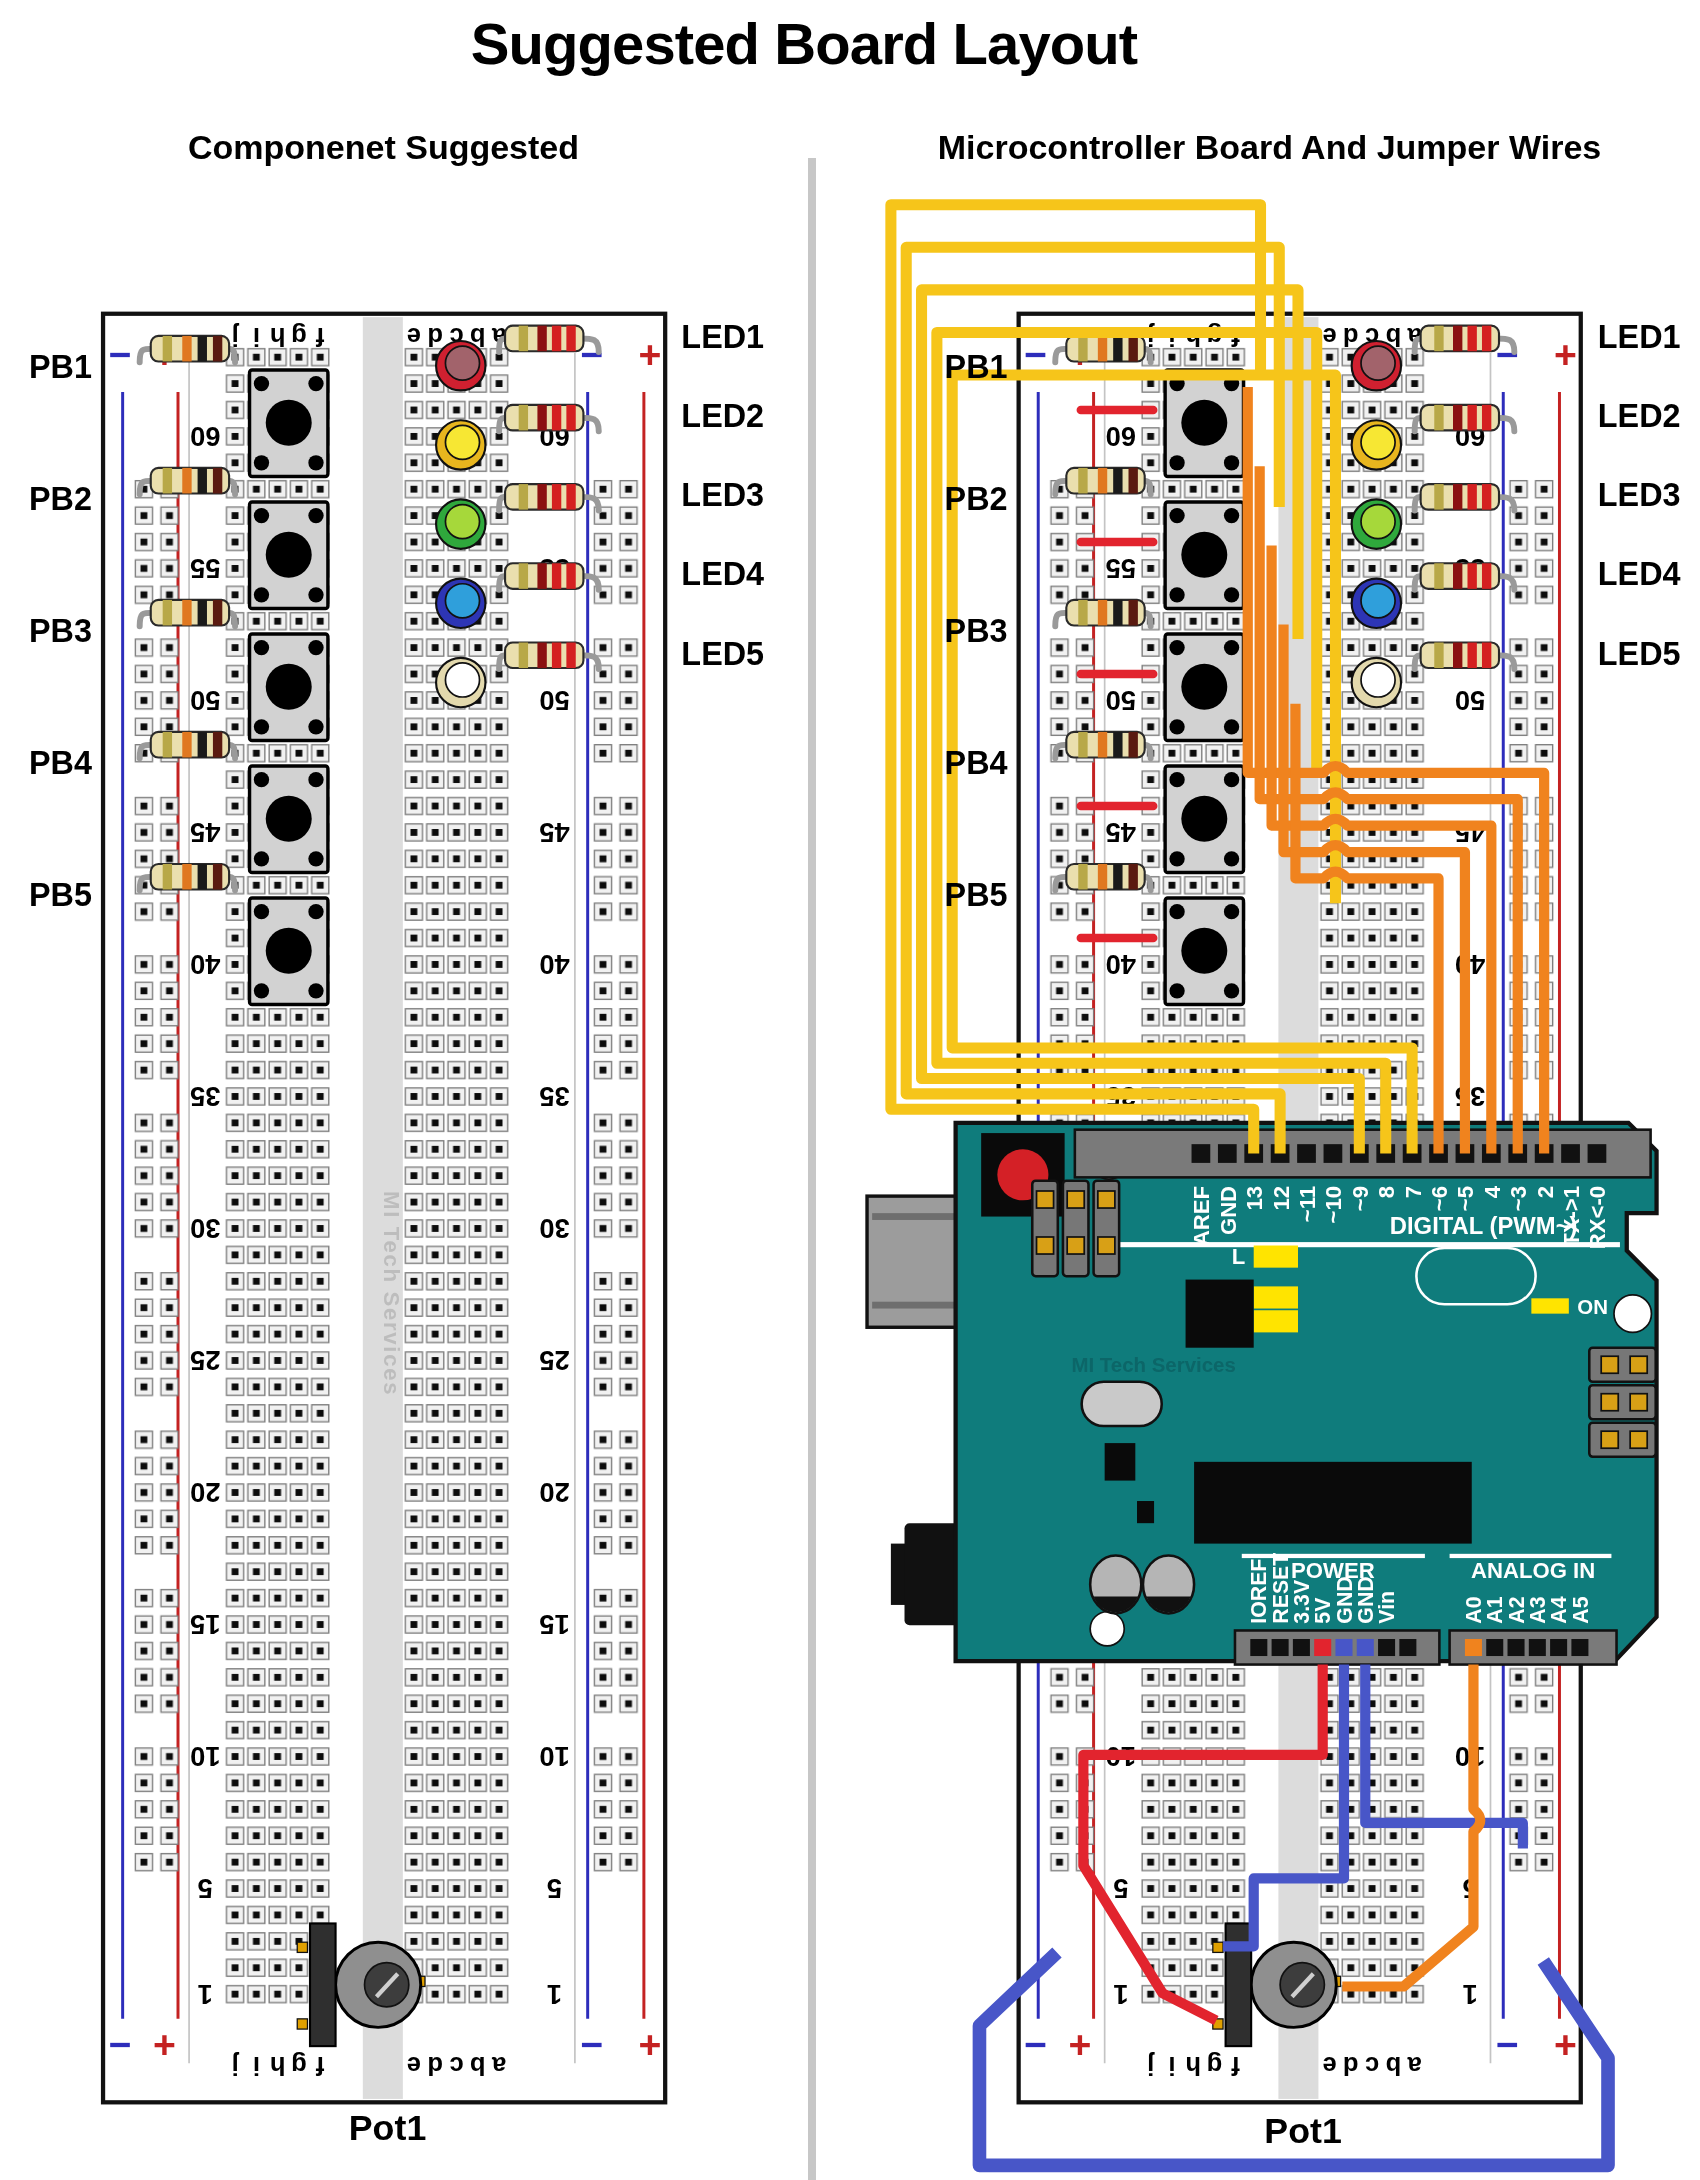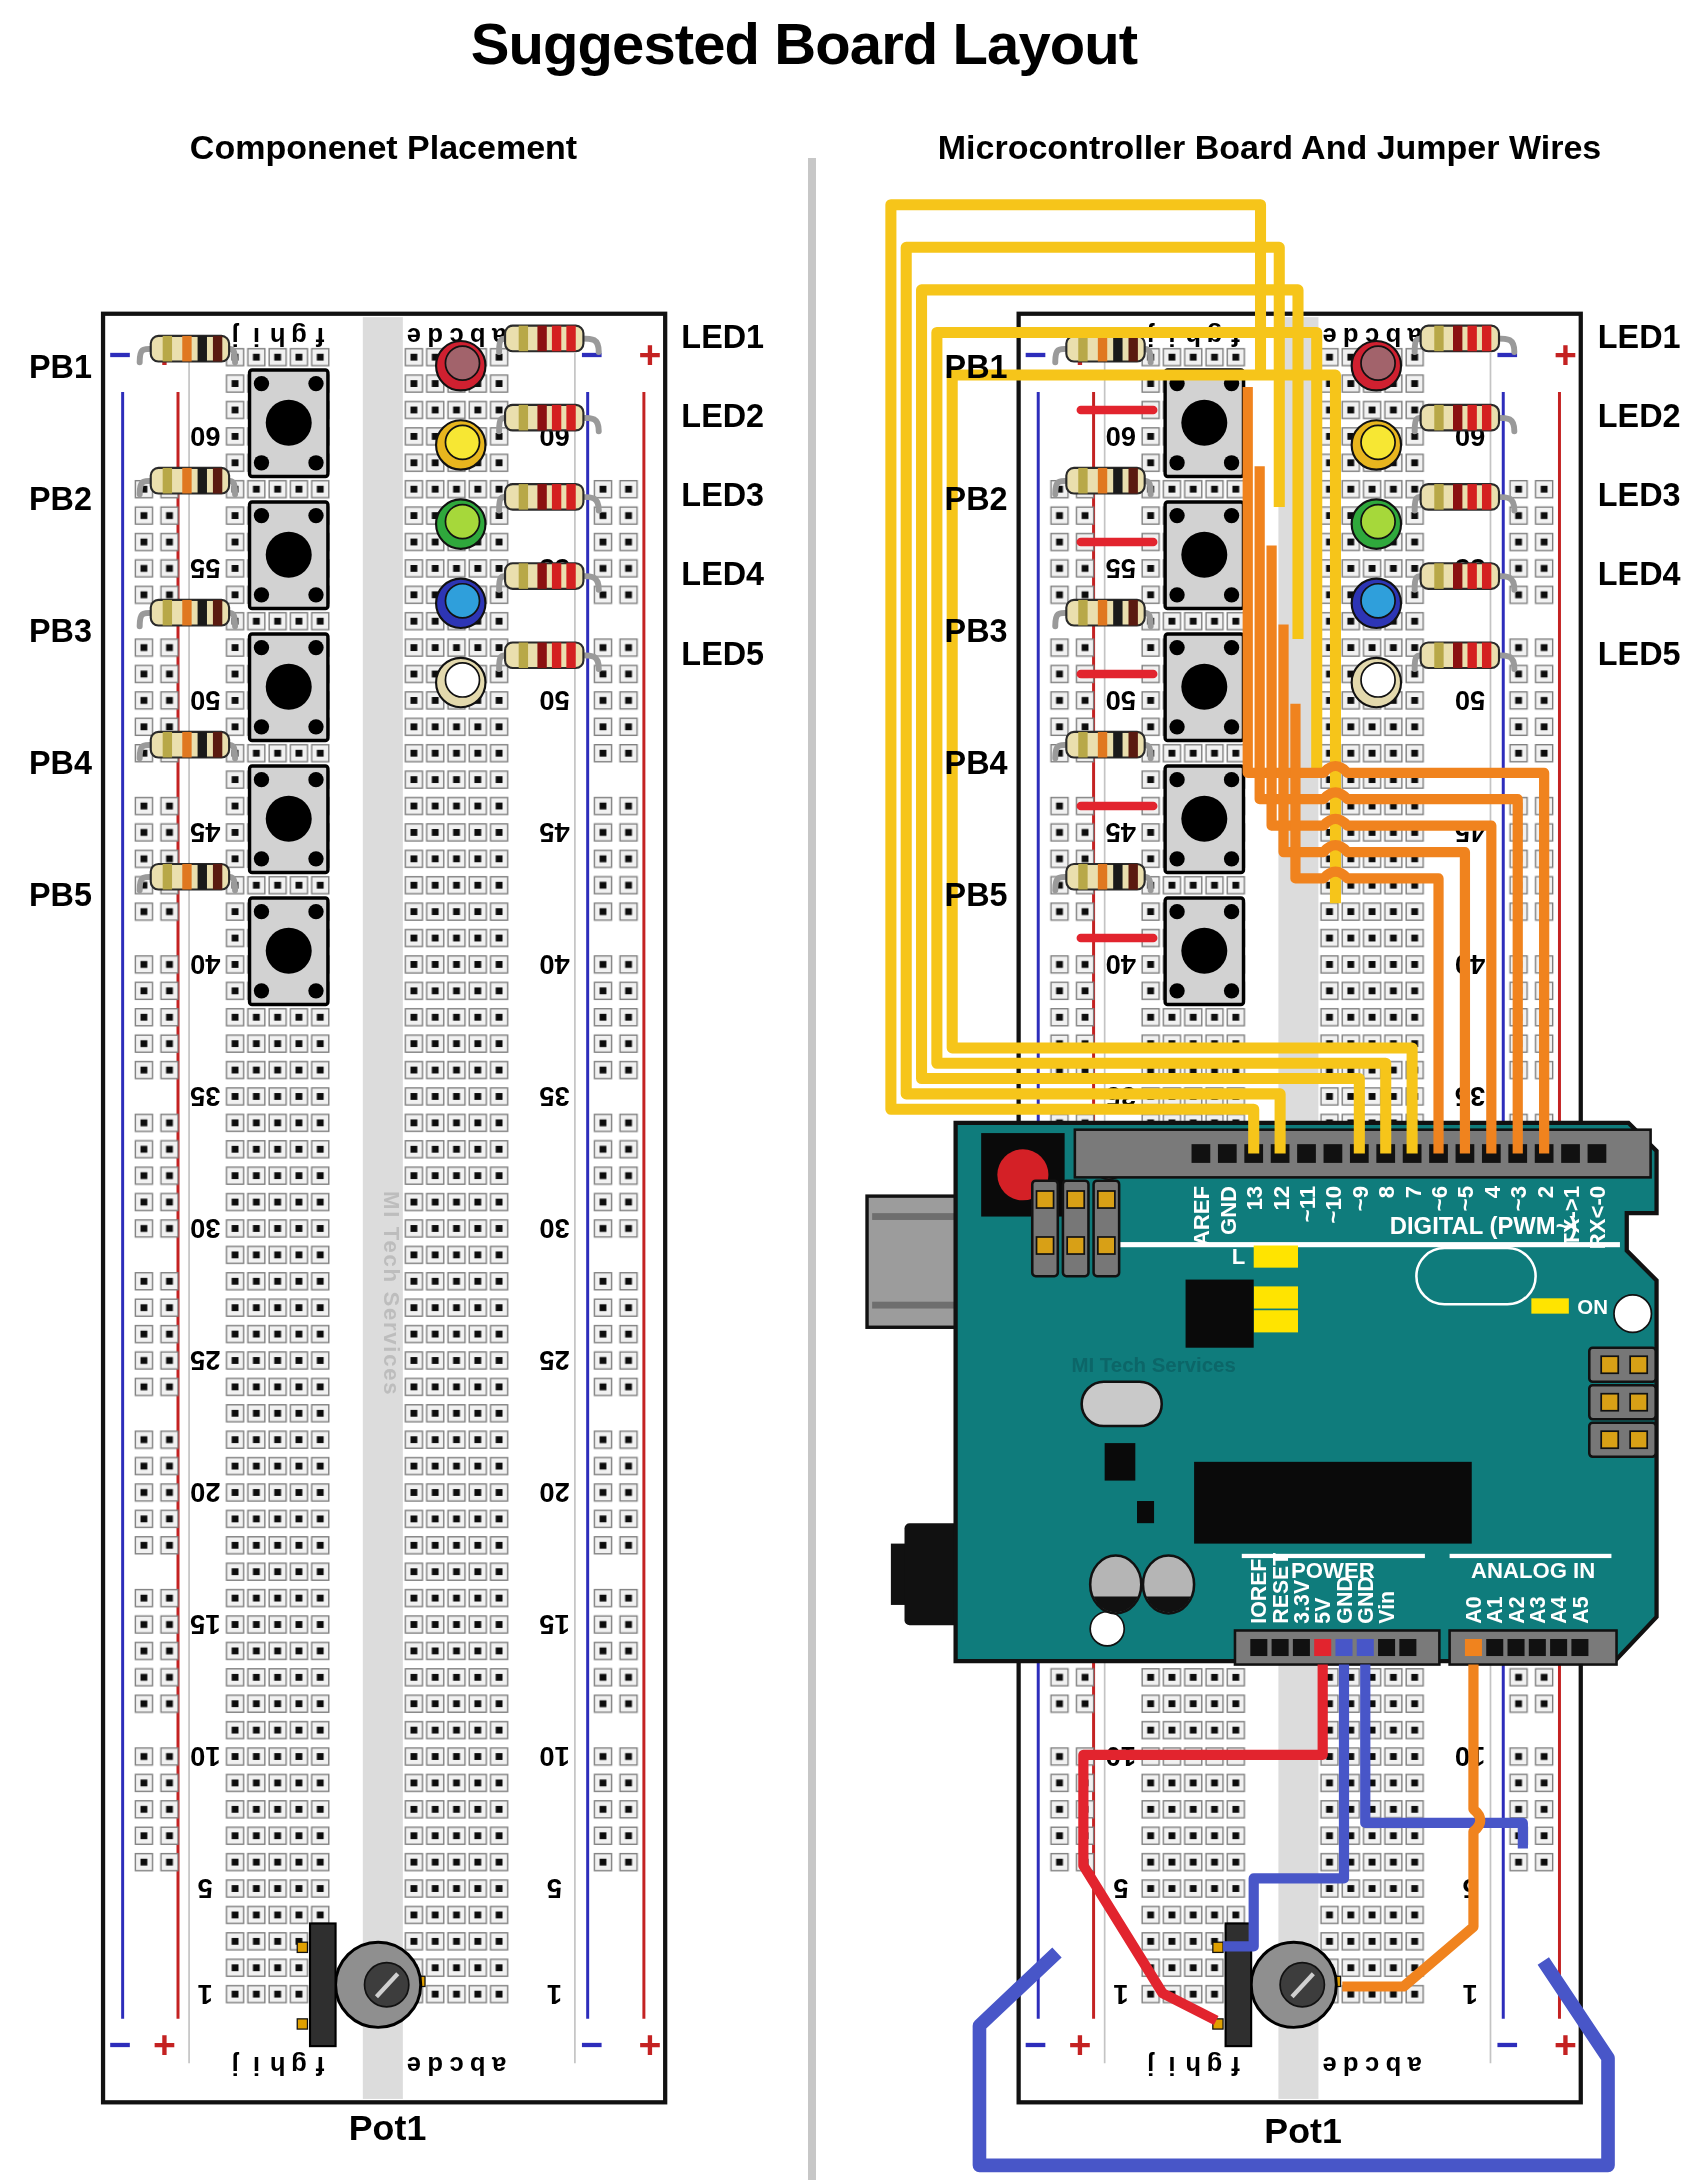--- a/index.html
+++ b/index.html
@@ -10,21 +10,21 @@
   .subtitle.left{left:0;width:767px;}
   .subtitle.right{left:835px;width:869px;}
   .divider{position:absolute;left:808px;top:158px;width:7.7px;height:2023px;background:#c7c7c7;}
   svg{position:absolute;left:0;top:0;}
   text{font-family:"Liberation Sans",sans-serif;}
 </style>
 </head>
 <body>
 
 <div class="page-title">Suggested Board Layout</div>
-<div class="subtitle left">Componenet Placement</div>
+<div class="subtitle left">Componenet Suggested</div>
 <div class="subtitle right">Microcontroller Board And Jumper Wires</div>
 <div class="divider"></div>
 
 <svg id="fig" width="1700" height="2181" viewBox="0 0 1996 2560">
   <defs>
     <pattern id="pmL" patternUnits="userSpaceOnUse" x="142.5" y="35.5" width="25" height="31">
       <rect x="2.5" y="5.5" width="20" height="20" fill="#f1f1f1" stroke="#7d7d7d" stroke-width="1.6"></rect>
       <rect x="8.5" y="11.5" width="8" height="8" fill="#0c0c0c"></rect>
     </pattern>
     <pattern id="pmR" patternUnits="userSpaceOnUse" x="352.5" y="35.5" width="25" height="31">

